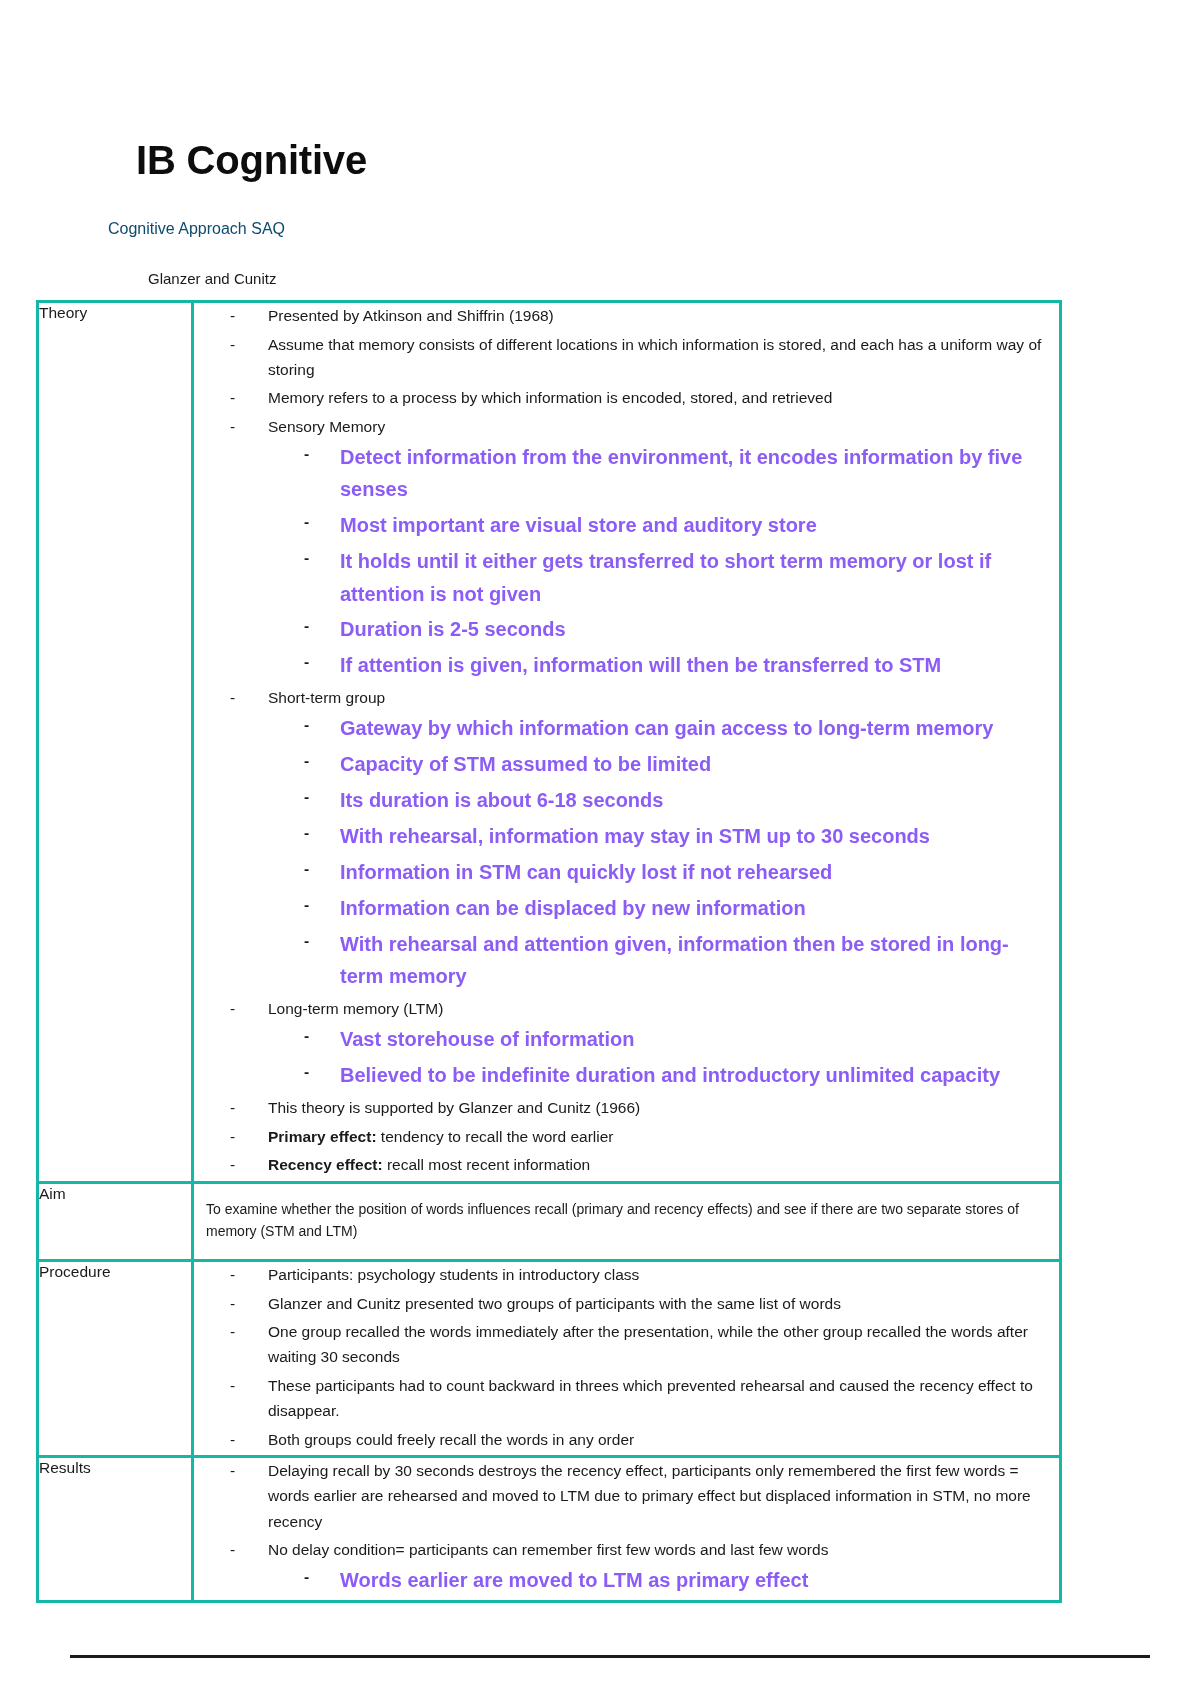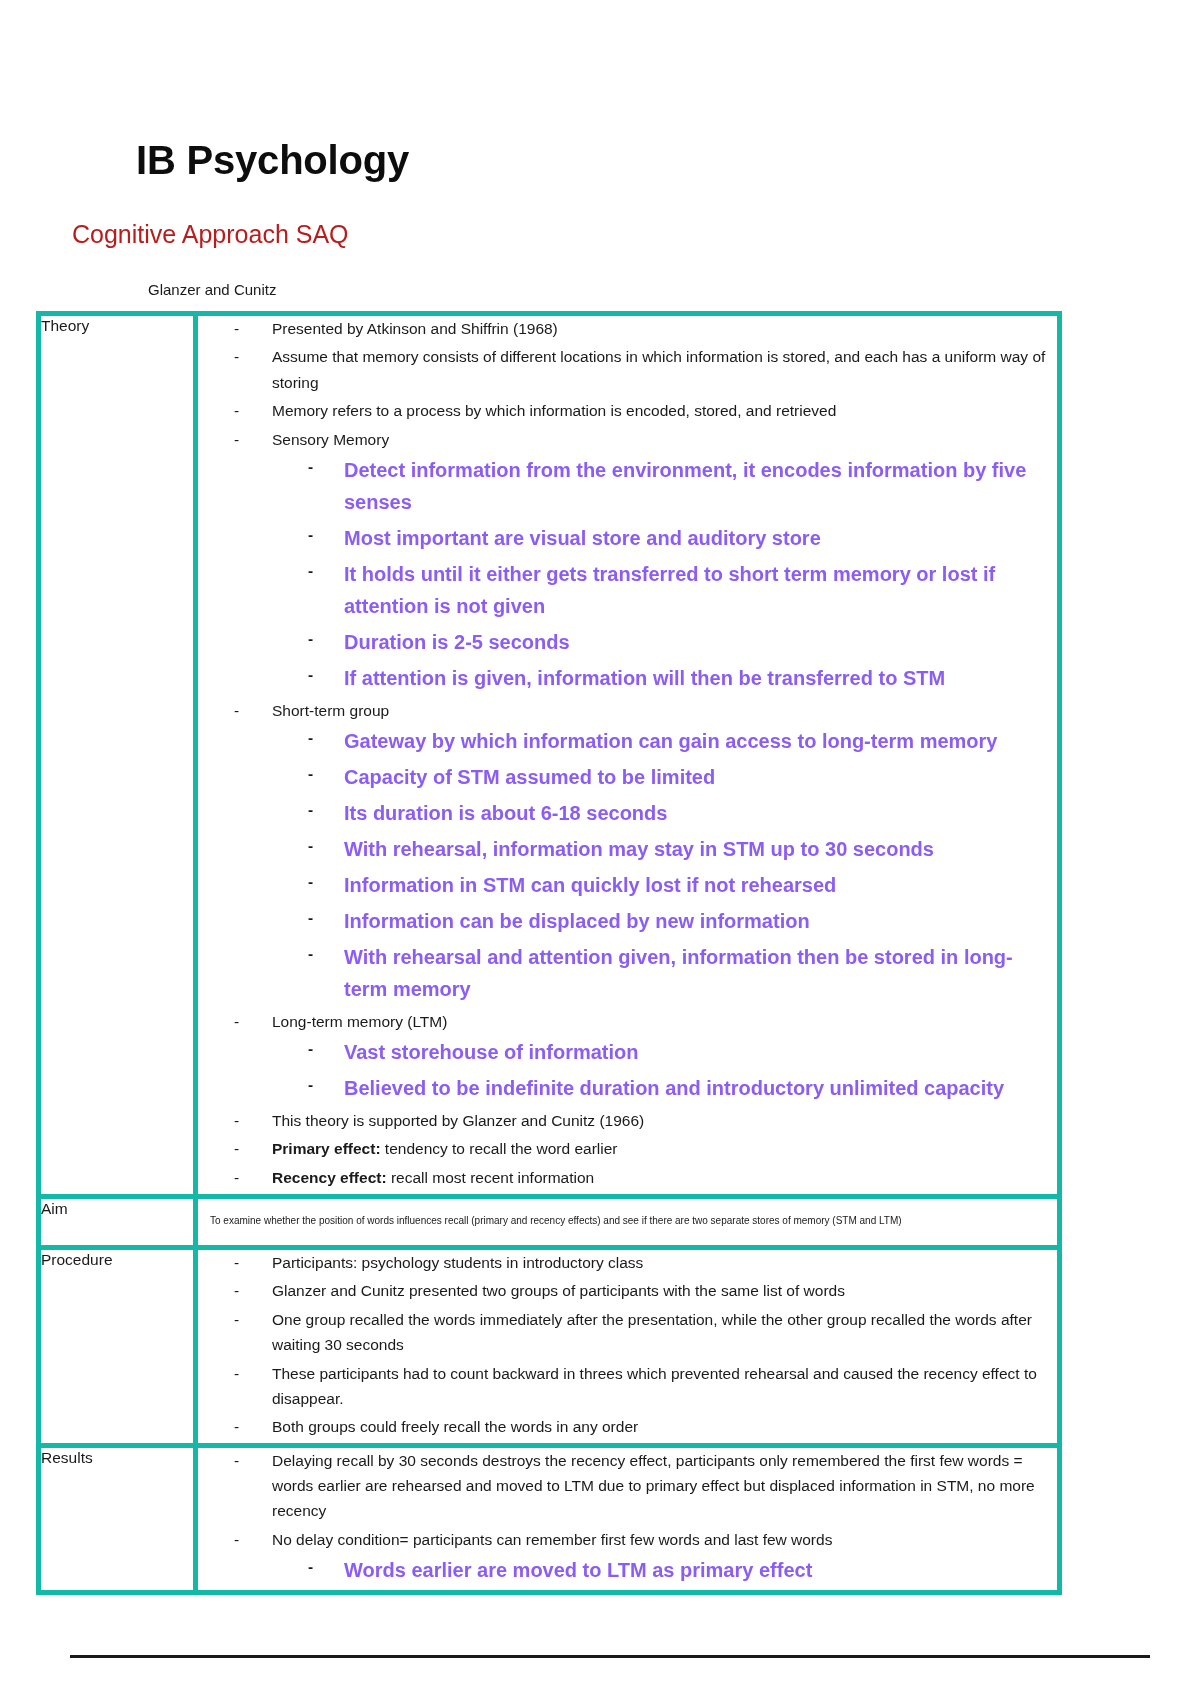--- a/index.html
+++ b/index.html
@@ -26,24 +26,24 @@
     margin: 0;
     padding: 138px 0 0 136px;
     font-size: 40px;
     font-weight: bold;
     letter-spacing: -0.2px;
     line-height: 1.12;
     color: #0d0d0d;
   }
   .doc-subtitle {
     margin: 0;
-    padding: 36px 0 0 72px;
-    font-size: 25px;
+    padding: 36px 0 0 108px;
+    font-size: 16px;
     font-weight: normal;
-    color: #b91c1c;
+    color: #0c4a6e;
     line-height: 1.2;
   }
   .doc-prompt {
     margin: 0;
     padding: 38px 0 0 136px;
     font-size: 17px;
     color: #1a1a1a;
     line-height: 1.2;
   }
   .doc-study {
@@ -54,21 +54,21 @@
     line-height: 1.2;
   }
 
   table.study-table {
     border-collapse: collapse;
     margin: 9px 0 0 36px;
     width: 1026px;
     table-layout: fixed;
   }
   table.study-table td {
-    border: 5px solid #14b8a6;
+    border: 3px solid #14b8a6;
     vertical-align: top;
     padding: 0;
     margin-left: 8px;
   }
   td.label-cell {
     width: 152px;
     padding: 14px 0 14px 14px;
     font-size: 15.5px;
     color: #1a1a1a;
     line-height: 1.25;
@@ -120,21 +120,21 @@
     position: absolute;
     left: 36px;
     top: 0;
     color: #1a1a1a;
     font-size: 15.5px;
   }
   li.nested-holder {
     margin-bottom: 0 !important;
   }
   .para {
-    font-size: 10px;
+    font-size: 14px;
     line-height: 1.62;
     color: #1a1a1a;
     margin: 0;
   }
   .bold-term {
     font-weight: bold;
   }
   .footer-rule {
     position: absolute;
     left: 70px;
@@ -143,21 +143,21 @@
     height: 3px;
     background: #1a1a1a;
   }
 </style>
 </head>
 <body>
 
 <div class="page">
   <div class="content">
 
-    <h1 class="doc-title">IB Psychology</h1>
+    <h1 class="doc-title">IB Cognitive</h1>
     <div class="doc-subtitle">Cognitive Approach SAQ</div>
     <div class="doc-study">Glanzer and Cunitz</div>
 
     <table class="study-table">
       <tbody>
 
         <tr>
           <td class="label-cell">Theory</td>
           <td class="body-cell">
             <ul class="lvl1">

